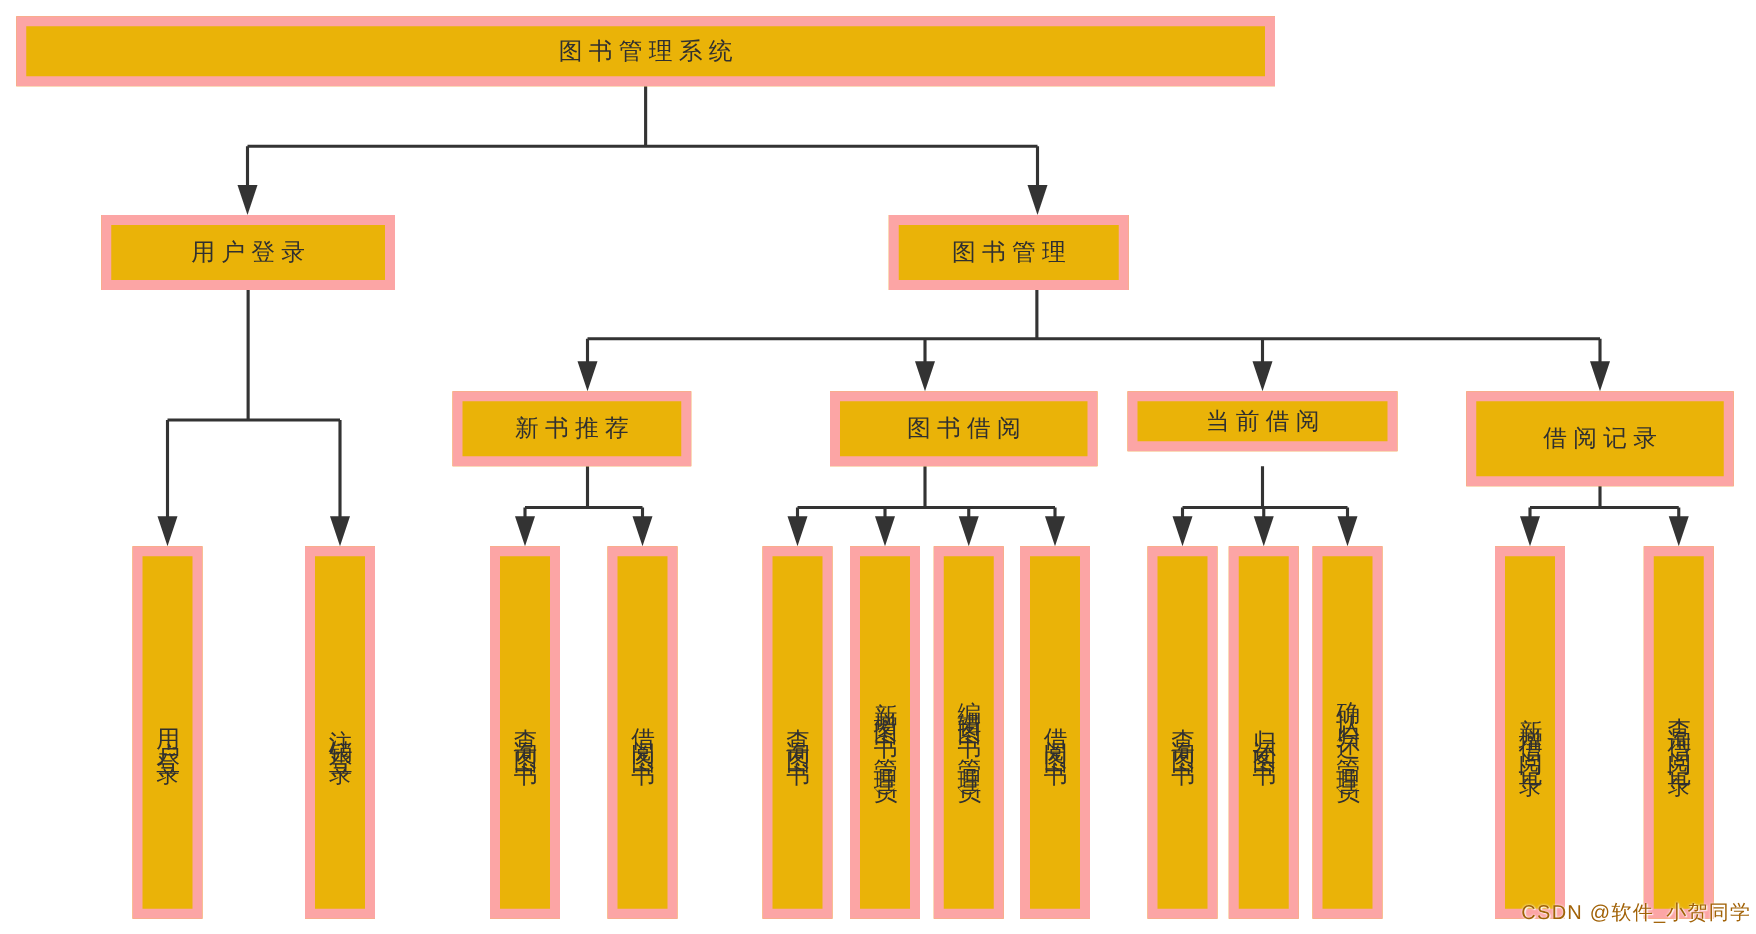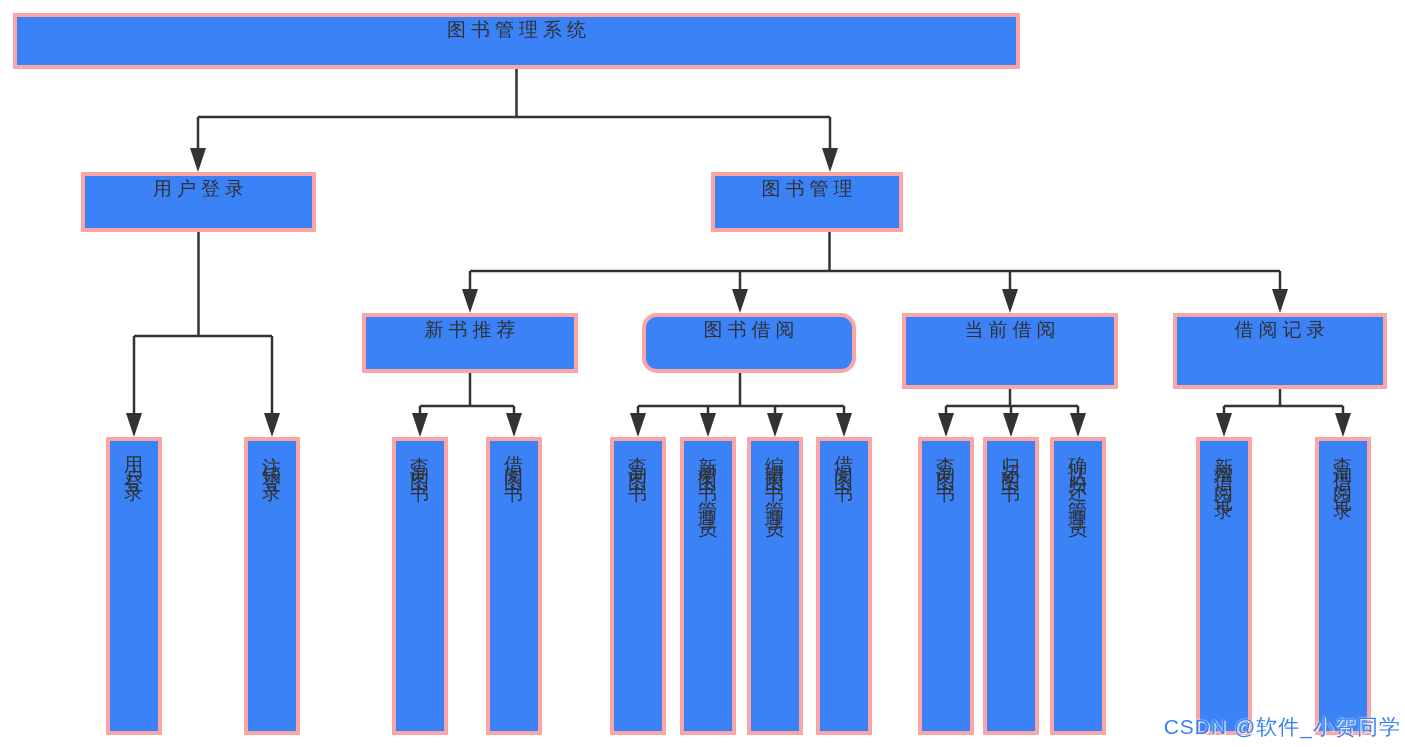--- a/index.html
+++ b/index.html
@@ -12,23 +12,24 @@
     overflow: hidden;
   }
   .connectors {
     position: absolute;
     left: 0; top: 0;
     width: 1405px; height: 747px;
   }
   .box {
     position: absolute;
     box-sizing: border-box;
-    border: 4px solid #fca5a5;
-    background: #3b82f6;
+    border: 8px solid #fca5a5;
+    background: #eab308;
     display: flex;
+    align-items: center;
     justify-content: center;
     color: #303030;
   }
   .hlabel {
     font-size: 19px;
     letter-spacing: 5px;
     padding-left: 5px; 
     white-space: nowrap;
   }
   .leaf .vtext {
@@ -36,38 +37,38 @@
     text-orientation: mixed;
     font-size: 19px;
     letter-spacing: 9px;
     line-height: 1;
     white-space: nowrap;
   }
   
   .n-root  { left: 13px;   top: 13px;  width: 1007px; height: 56px; }
   .n-l2a   { left: 81px;   top: 172px; width: 235px;  height: 60px; }
   .n-l2b   { left: 711px;  top: 172px; width: 192px;  height: 60px; }
-  .n-l3a   { left: 362px;  top: 313px; width: 216px;  height: 60px; }
-  .n-l3b   { left: 642px;  top: 313px; width: 214px;  height: 60px; border-radius: 15px; }
-  .n-l3c   { left: 902px;  top: 313px; width: 216px;  height: 76px; }
+  .n-l3a   { left: 362px;  top: 313px; width: 191px;  height: 60px; }
+  .n-l3b   { left: 664px;  top: 313px; width: 214px;  height: 60px; }
+  .n-l3c   { left: 902px;  top: 313px; width: 216px;  height: 48px; }
   .n-l3d   { left: 1173px; top: 313px; width: 214px;  height: 76px; }
   .leaf    { top: 437px; width: 56px; height: 298px; }
   .lf0  { left: 106px; }  .lf1  { left: 244px; }
   .lf2  { left: 392px; }  .lf3  { left: 486px; }
   .lf4  { left: 610px; }  .lf5  { left: 680px; }
   .lf6  { left: 747px; }  .lf7  { left: 816px; }
   .lf8  { left: 918px; }  .lf9  { left: 983px; }
   .lf10 { left: 1050px; }
   .lf11 { left: 1196px; } .lf12 { left: 1315px; }
   .watermark {
     position: absolute;
     right: 4px;
     bottom: 6px;
-    font-size: 21px;
-    color: #3b82f6;
+    font-size: 16px;
+    color: #a16207;
     letter-spacing: 1px;
     text-shadow: 0 0 2px #ffffff, 1px 1px 1px #ffffff;
     white-space: nowrap;
   }
 </style>
 </head>
 <body>
 
 <div class="canvas">
 

